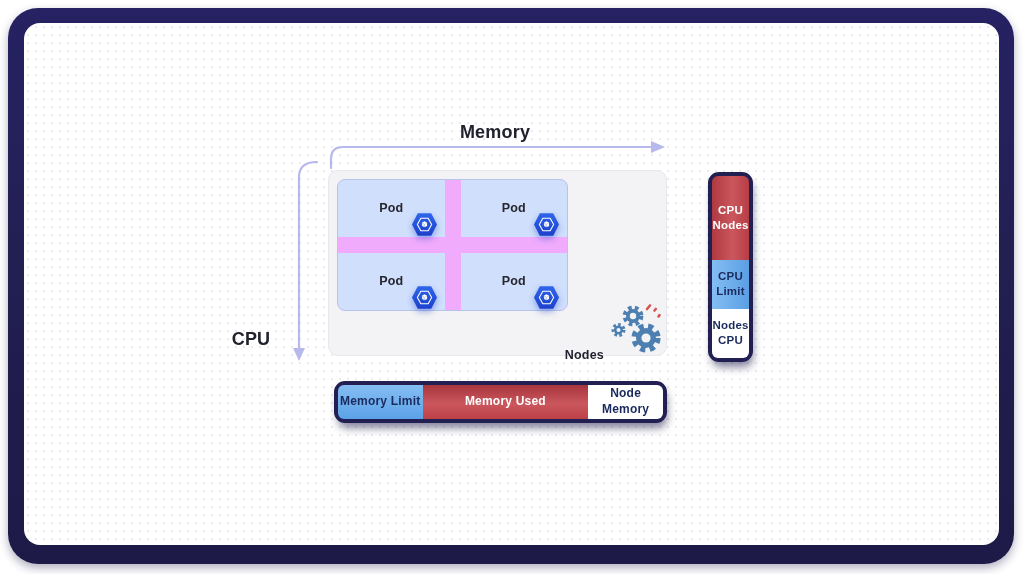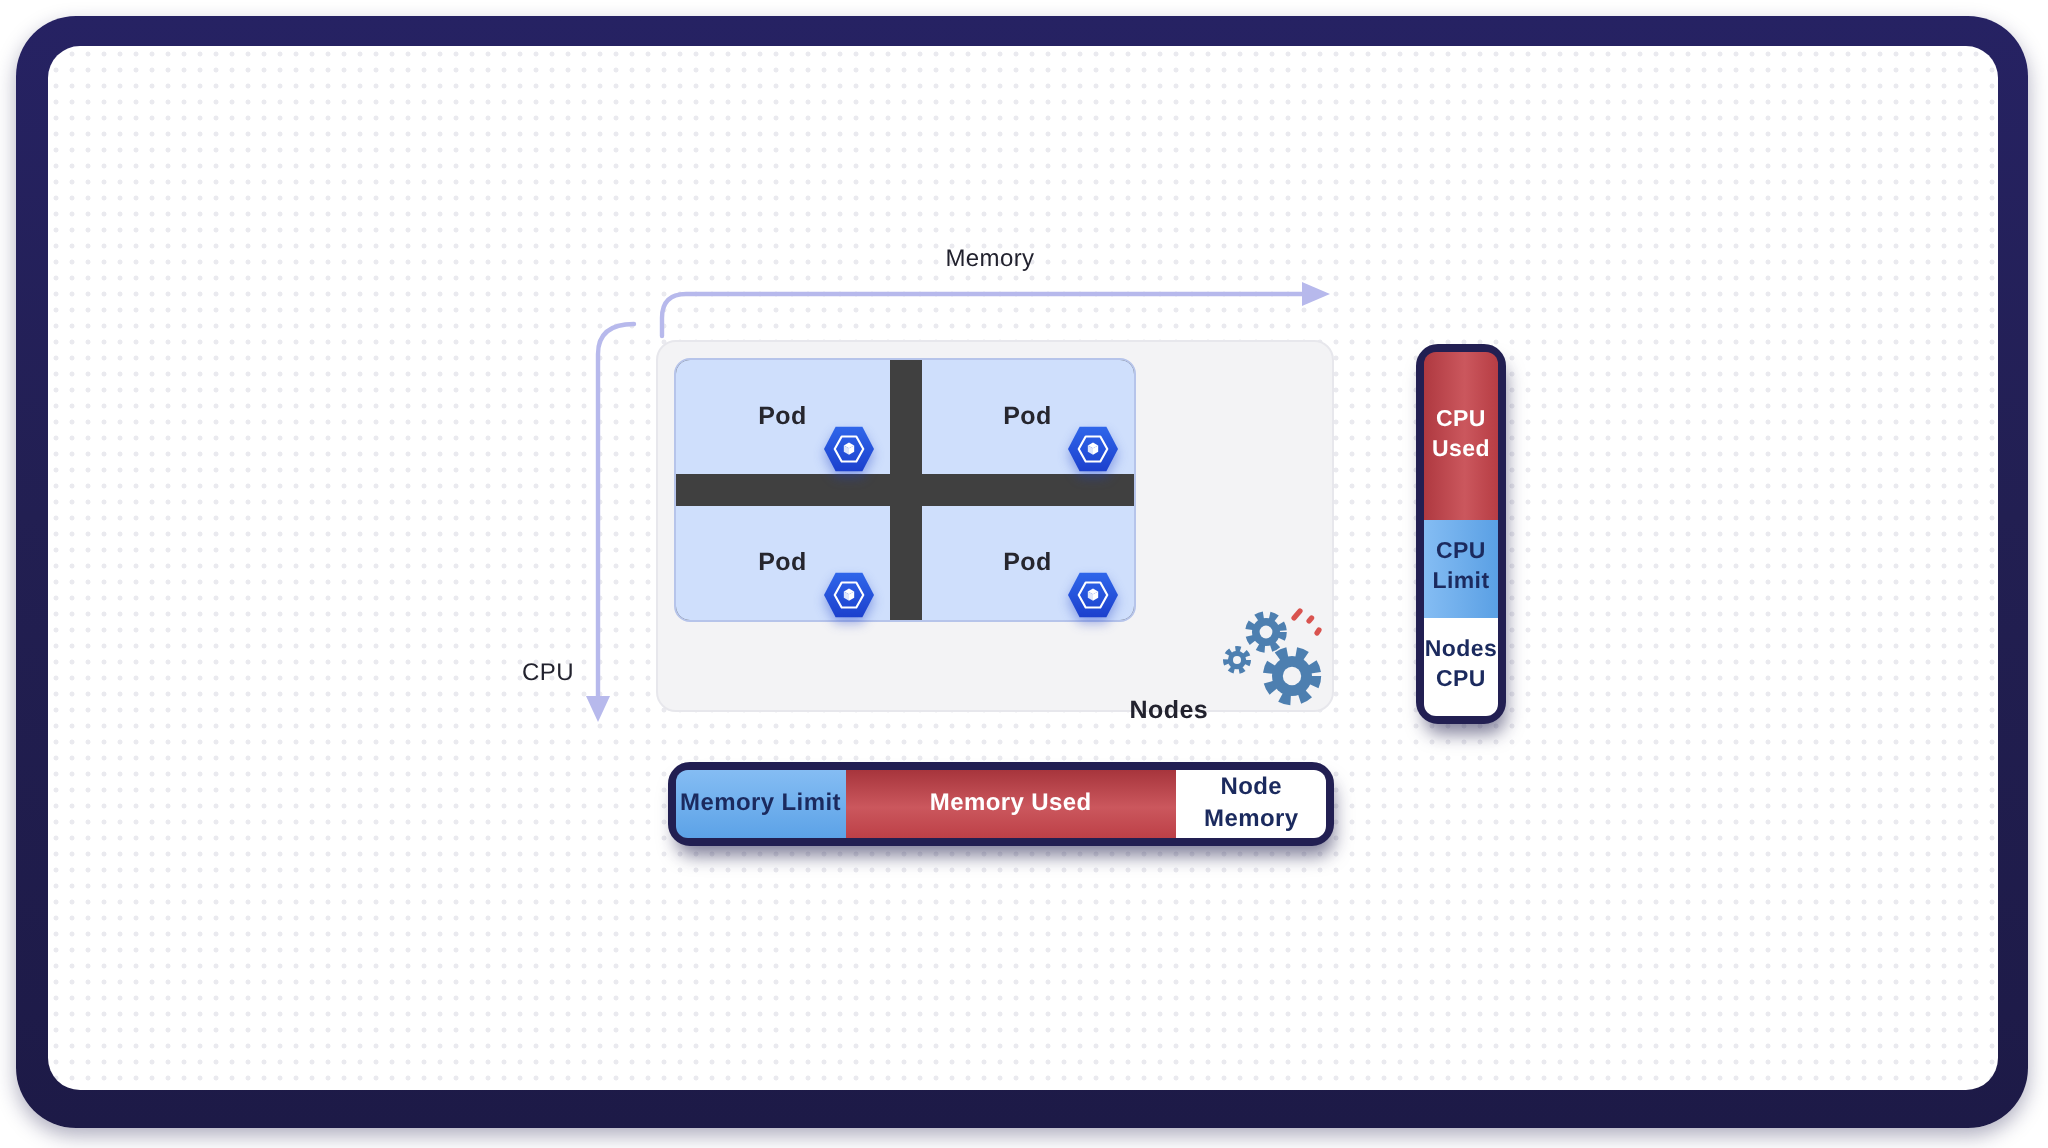--- a/index.html
+++ b/index.html
@@ -19,37 +19,37 @@
   .canvas{
     position:absolute;left:24px;top:23px;width:975px;height:522px;
     background-color:#ffffff;
     background-image:radial-gradient(circle,#eaeaef 1.1px,transparent 1.4px);
     background-size:8px 8px;
     border-radius:16px;
   }
   .arrows{position:absolute;left:0;top:0;width:1024px;height:574px;pointer-events:none;}
 
   .axis-label{
-    position:absolute;font-size:12px;font-weight:400;color:#22222e;
+    position:absolute;font-size:18px;font-weight:700;color:#22222e;
     text-align:center;letter-spacing:.2px;
   }
   .label-memory{left:445px;top:122px;width:100px;}
-  .label-cpu{left:234px;top:329px;width:80px;}
+  .label-cpu{left:211px;top:329px;width:80px;}
 
   
   .nodes-box{
     position:absolute;left:328px;top:170px;width:339px;height:186px;
     background:#f3f3f5;border:1px solid #e7e7ec;border-radius:10px;
     box-sizing:border-box;
   }
   
   .pod-grid{
     position:absolute;left:337px;top:179px;width:229px;height:130px;
     display:grid;grid-template-columns:1fr 1fr;grid-template-rows:1fr 1fr;
-    gap:16px;background:#404040;border:1px solid #b6c4ea;border-radius:8px;
+    gap:16px;background:#f0abfc;border:1px solid #b6c4ea;border-radius:8px;
     overflow:visible;
   }
   .pod-cell{
     position:relative;background:#cfdffc;
   }
   .pod-cell:nth-child(1){border-top-left-radius:7px;}
   .pod-cell:nth-child(2){border-top-right-radius:7px;}
   .pod-cell:nth-child(3){border-bottom-left-radius:7px;}
   .pod-cell:nth-child(4){border-bottom-right-radius:7px;}
   .pod-label{
@@ -211,21 +211,21 @@
     </div>
     <div class="bar-seg seg-node" style="background-color: rgb(255, 255, 255); color: rgb(27, 42, 94); flex-basis: 23%;">
       <span>Node Memory</span>
     </div>
   </div>
 </div>
 
 <div class="bar cpu-bar">
   <div class="bar-inner">
     <div class="bar-seg seg-used" style="background-color: rgb(197, 68, 75); color: rgb(255, 255, 255); flex-basis: 46%;">
-      <span>CPU Used</span>
+      <span>CPU Nodes</span>
     </div>
     <div class="bar-seg seg-limit" style="background-color: rgb(98, 170, 240); color: rgb(27, 42, 94); flex-basis: 27%;">
       <span>CPU Limit</span>
     </div>
     <div class="bar-seg seg-node" style="background-color: rgb(255, 255, 255); color: rgb(27, 42, 94); flex-basis: 27%;">
       <span>Nodes CPU</span>
     </div>
   </div>
 </div>
 

